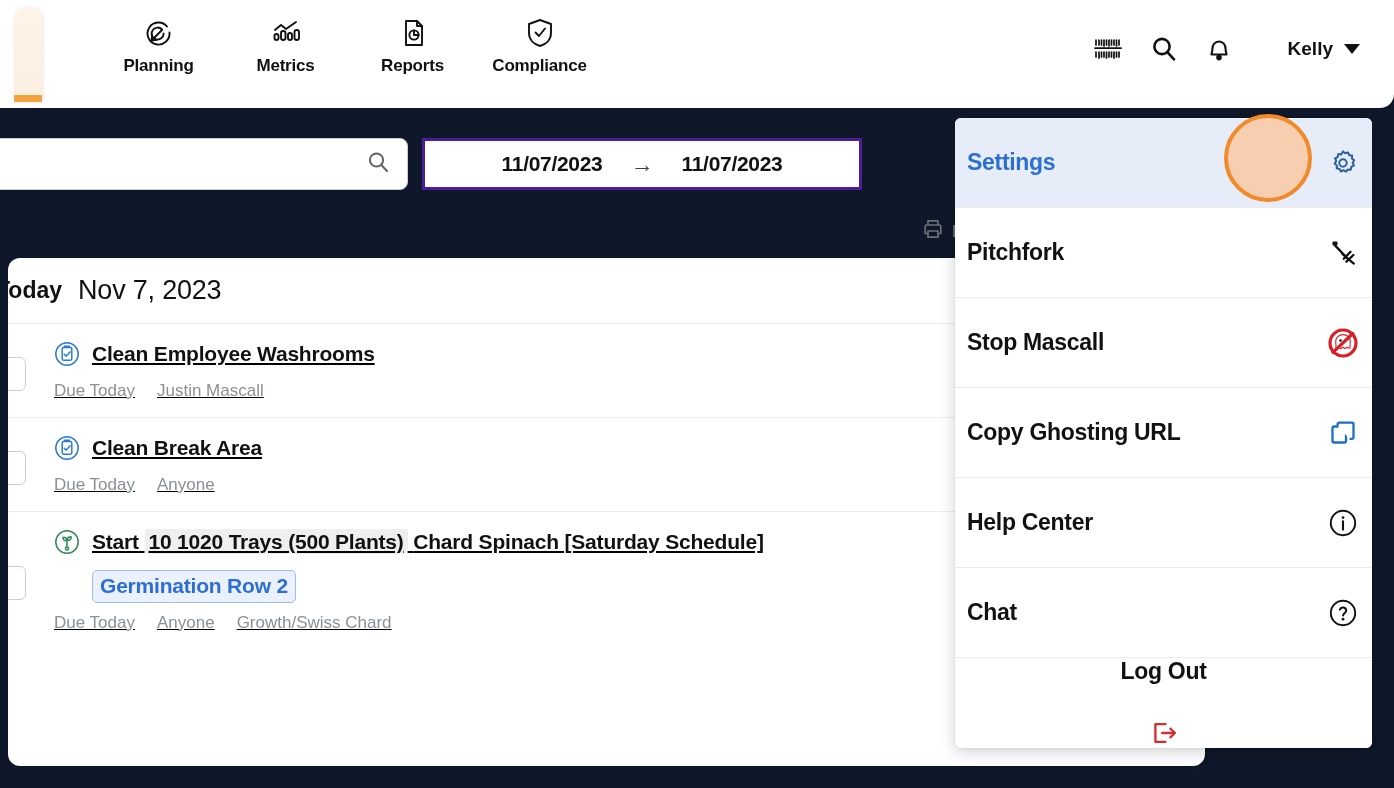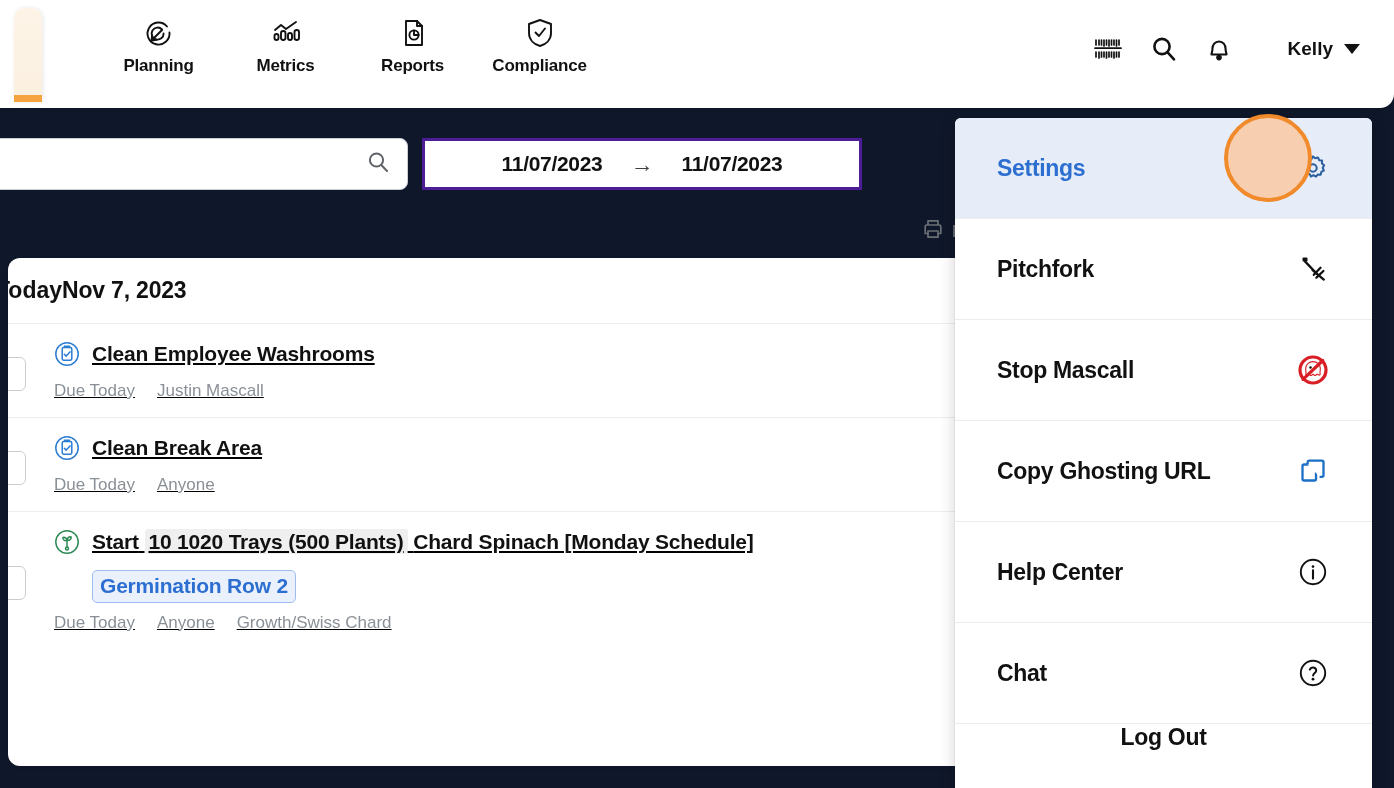--- a/index.html
+++ b/index.html
@@ -86,21 +86,21 @@
     position: absolute; left: 8px; top: 258px; width: 1197px; height: 508px;
     background: #ffffff; border-radius: 12px;
     box-shadow: 0 1px 4px rgba(0,0,0,0.09);
     overflow: hidden;
   }
   .day-header {
     height: 66px; display: flex; align-items: center; padding-left: 0;
     border-bottom: 1px solid #ededed;
   }
   .day-label { font-size: 23px; font-weight: 800; color: #111; margin-left: -12px; }
-  .day-date { font-size: 23px; font-weight: 700; color: #111; letter-spacing: -0.2px; }
+  .day-date { font-size: 27px; font-weight: 400; color: #111; margin-left: 16px; letter-spacing: -0.2px; }
 
   .task-row {
     position: relative; display: flex; align-items: center;
     padding: 16px 0 16px 0; border-bottom: 1px solid #ededed; min-height: 86px; text-decoration: underline;
   }
   .task-row:last-child { border-bottom: none; }
   .task-check {
     flex: 0 0 auto; width: 34px; height: 34px; margin-left: -16px; margin-top: 6px;
     border: 1px solid #c9ccd1; border-radius: 6px; background: #fff; cursor: pointer;
   }
@@ -129,22 +129,22 @@
   .repeat-icon { cursor: pointer; }
 
   
   .dropdown {
     position: absolute; right: 22px; top: 118px; width: 417px;
     background: #fff; border-radius: 6px;
     box-shadow: 0 4px 16px rgba(0,0,0,0.18), 0 0 0 1px rgba(0,0,0,0.04);
     overflow: hidden; z-index: 40;
   }
   .menu-item {
-    height: 101px; display: flex; align-items: center; justify-content: space-between;
-    padding: 0 42px; cursor: pointer; border-bottom: 1px solid #ececec; background: #fff;
+    height: 90px; display: flex; align-items: center; justify-content: space-between;
+    padding: 0 12px; cursor: pointer; border-bottom: 1px solid #ececec; background: #fff;
   }
   .menu-item:last-child { border-bottom: none; flex-direction: column; }
   .menu-item.active { background: #e6edf8; }
   .menu-label { font-size: 23px; font-weight: 700; color: #111; letter-spacing: -0.3px; }
   .menu-item.active .menu-label { color: #2d6fd1; font-weight: 700; }
   .menu-icon { width: 34px; display: flex; align-items: center; justify-content: center; }
 
   
   .cursor-halo {
     position: absolute; left: 1224px; top: 114px; width: 88px; height: 88px;
@@ -339,21 +339,21 @@
               <circle cx="13" cy="13" r="11.2"></circle>
               <path d="M13 18.6 V11.4"></path>
               <path d="M13 11.6c-0.3-2.3-2.1-3.4-4.1-3.2-.2 2.2 1.3 3.6 4.1 3.2z"></path>
               <path d="M13 11.2c.4-2.4 2.2-3.5 4.2-3.3.2 2.3-1.4 3.7-4.2 3.3z"></path>
               <circle cx="13" cy="19.4" r="1.5"></circle>
             </svg>
           </span>
           <span class="task-title">
             <span>Start</span>
             <span class="chip-grey">10 1020 Trays (500 Plants)</span>
-            <span>Chard Spinach [Monday Schedule]</span>
+            <span>Chard Spinach [Saturday Schedule]</span>
             <br>
             <span class="chip-blue">Germination Row 2</span>
           </span>
         </div>
         <div class="task-meta">
           <span>Due Today</span>
           <span>Anyone</span>
           <span>Growth/Swiss Chard</span>
         </div>
       </div>

